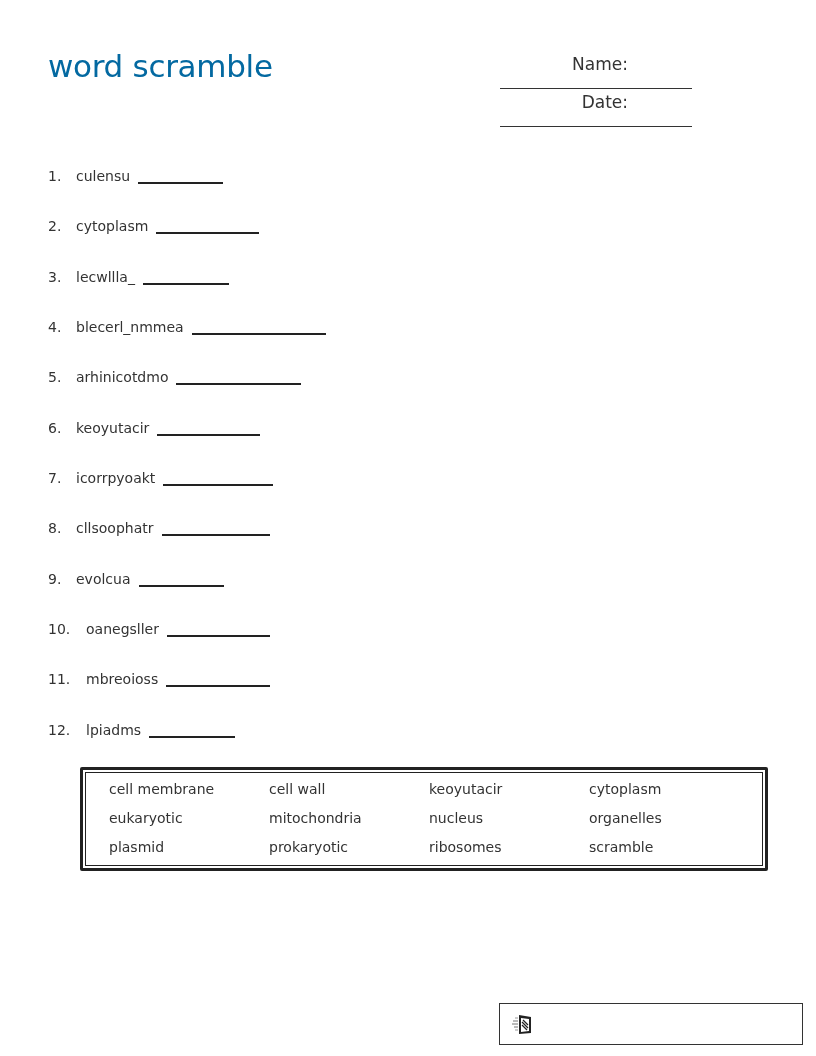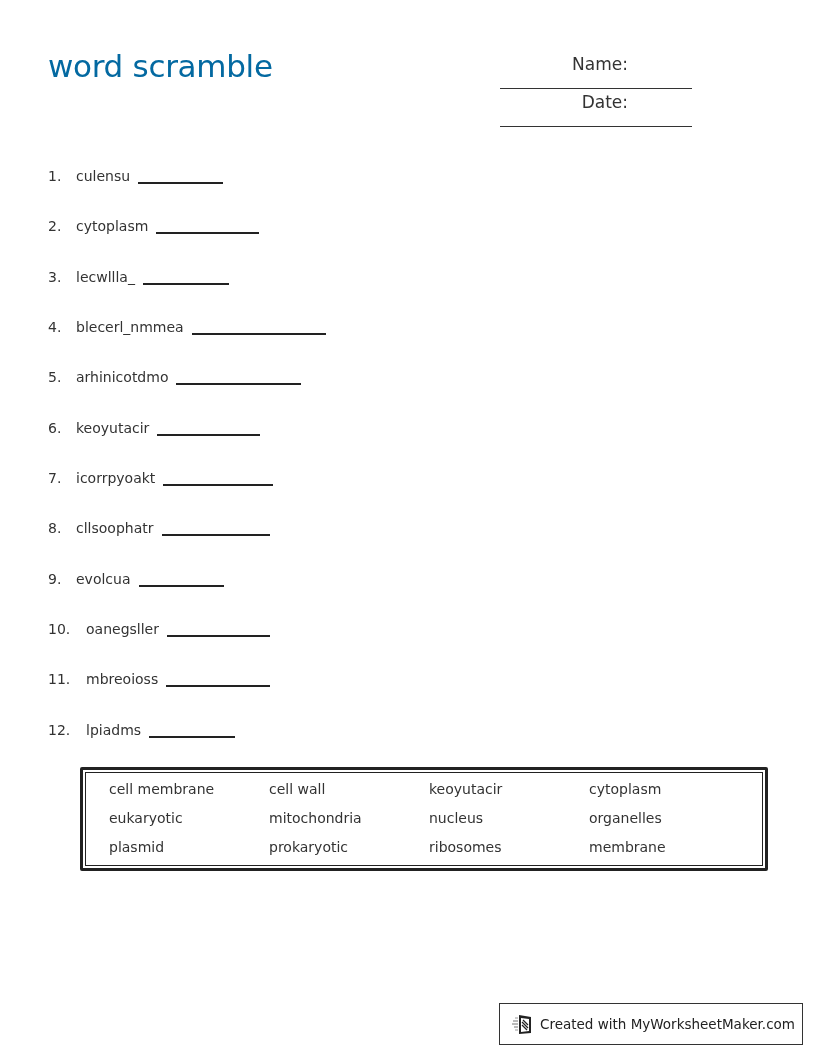--- a/index.html
+++ b/index.html
@@ -140,31 +140,30 @@
     <span>cell wall</span>
     <span>keoyutacir</span>
     <span>cytoplasm</span>
     <span>eukaryotic</span>
     <span>mitochondria</span>
     <span>nucleus</span>
     <span>organelles</span>
     <span>plasmid</span>
     <span>prokaryotic</span>
     <span>ribosomes</span>
-    <span>membrane</span>
+    <span>scramble</span>
   </div>
 </div>
 
 <div class="footer">
   <svg class="logo" viewBox="0 0 22 22">
     <line x1="1" y1="8" x2="6" y2="8" stroke="#777" stroke-width="1"></line>
     <line x1="0" y1="11" x2="6" y2="11" stroke="#777" stroke-width="1"></line>
     <line x1="2" y1="14" x2="6" y2="14" stroke="#777" stroke-width="1"></line>
     <line x1="3" y1="5" x2="6" y2="5" stroke="#999" stroke-width="1"></line>
     <line x1="3" y1="17" x2="6" y2="17" stroke="#999" stroke-width="1"></line>
     <polygon points="7,2 19,4 19,20 7,21" fill="#222"></polygon>
     <polygon points="9,5 17,6 17,18 9,19" fill="#fff"></polygon>
     <line x1="10" y1="9" x2="16" y2="15" stroke="#222" stroke-width="1.2"></line>
     <line x1="10" y1="12" x2="15" y2="17" stroke="#222" stroke-width="1.2"></line>
     <line x1="11" y1="7" x2="16" y2="12" stroke="#222" stroke-width="1.2"></line>
   </svg>
-  <span class="text">Created with MyWorksheetMaker.com</span>
 </div>
 
 </body></html>

